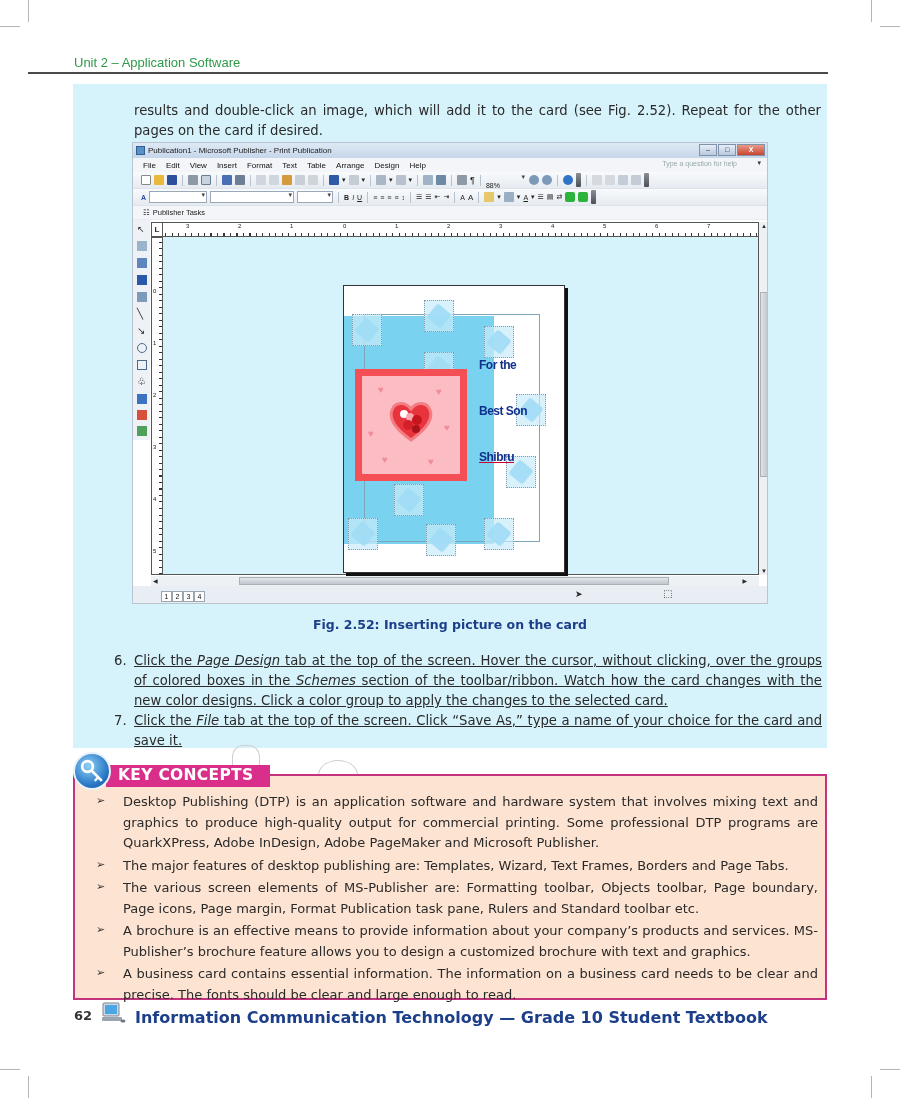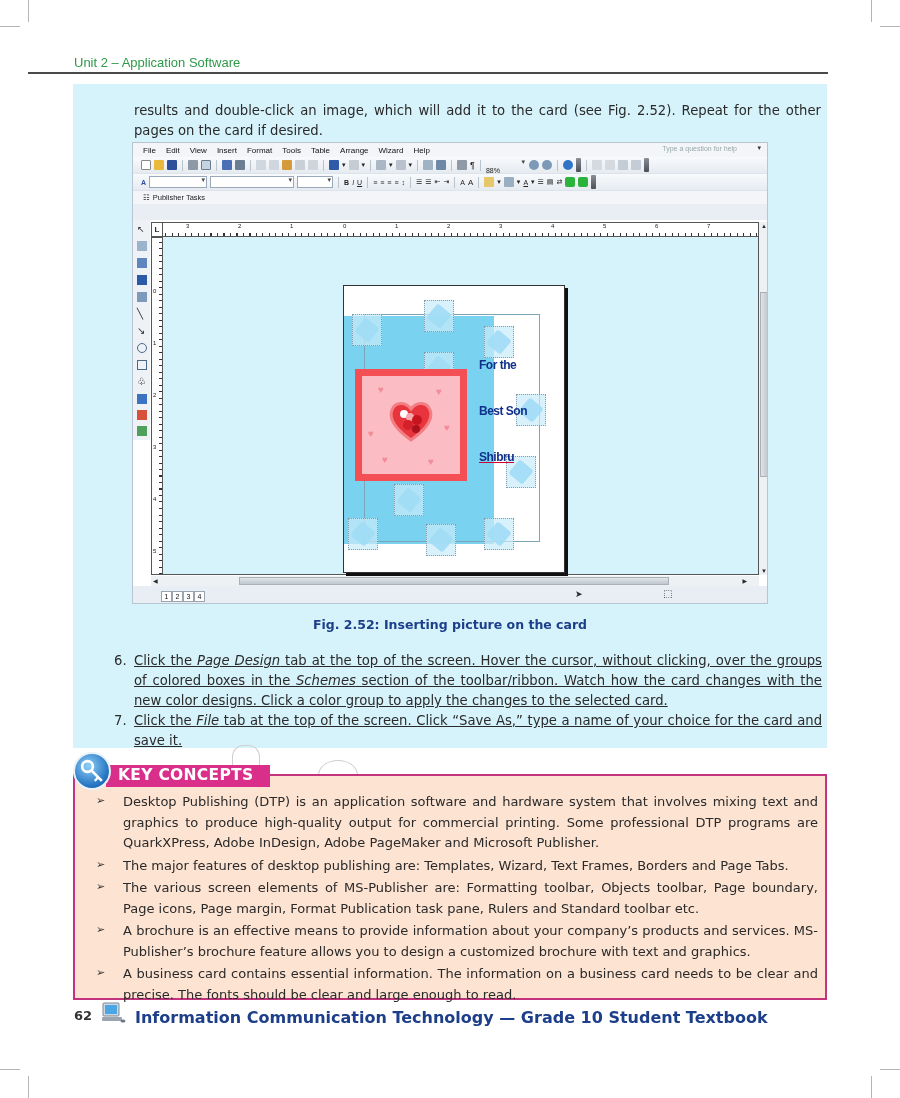--- a/index.html
+++ b/index.html
@@ -111,31 +111,40 @@
 <div class="crop" style="left:871px;top:1076px;width:1px;height:22px;"></div>
 
 <div class="running-header">Unit 2 – Application Software</div>
 <div class="header-rule"></div>
 
 <div class="blue-panel"></div>
 
 <div class="intro body-text">results and double-click an image, which will add it to the card (see Fig. 2.52). Repeat for the other pages on the card if desired.</div>
 
 <div class="pub-window">
+  <div class="pub-title">
+    <span class="app-icon"></span>
+    <span>Publication1 - Microsoft Publisher - Print Publication</span>
+    <div class="win-buttons">
+      <span class="win-btn">–</span>
+      <span class="win-btn">□</span>
+      <span class="win-btn close">X</span>
+    </div>
+  </div>
 
   <div class="menubar">
     <span class="menu-item">File</span>
     <span class="menu-item">Edit</span>
     <span class="menu-item">View</span>
     <span class="menu-item">Insert</span>
     <span class="menu-item">Format</span>
-    <span class="menu-item">Tools</span>
+    <span class="menu-item">Text</span>
     <span class="menu-item">Table</span>
     <span class="menu-item">Arrange</span>
-    <span class="menu-item">Wizard</span>
+    <span class="menu-item">Design</span>
     <span class="menu-item">Help</span>
     <span class="help-box">Type a question for help</span>
     <span class="help-arrow">▾</span>
   </div>
 
   <div class="toolbar">
     <span class="tb-icon" style="background:#fff;border:1px solid #888;"></span>
     <span class="tb-icon" style="background:#e9b93c;"></span>
     <span class="tb-icon" style="background:#2d4f9c;"></span>
     <span class="tb-sep"></span>

